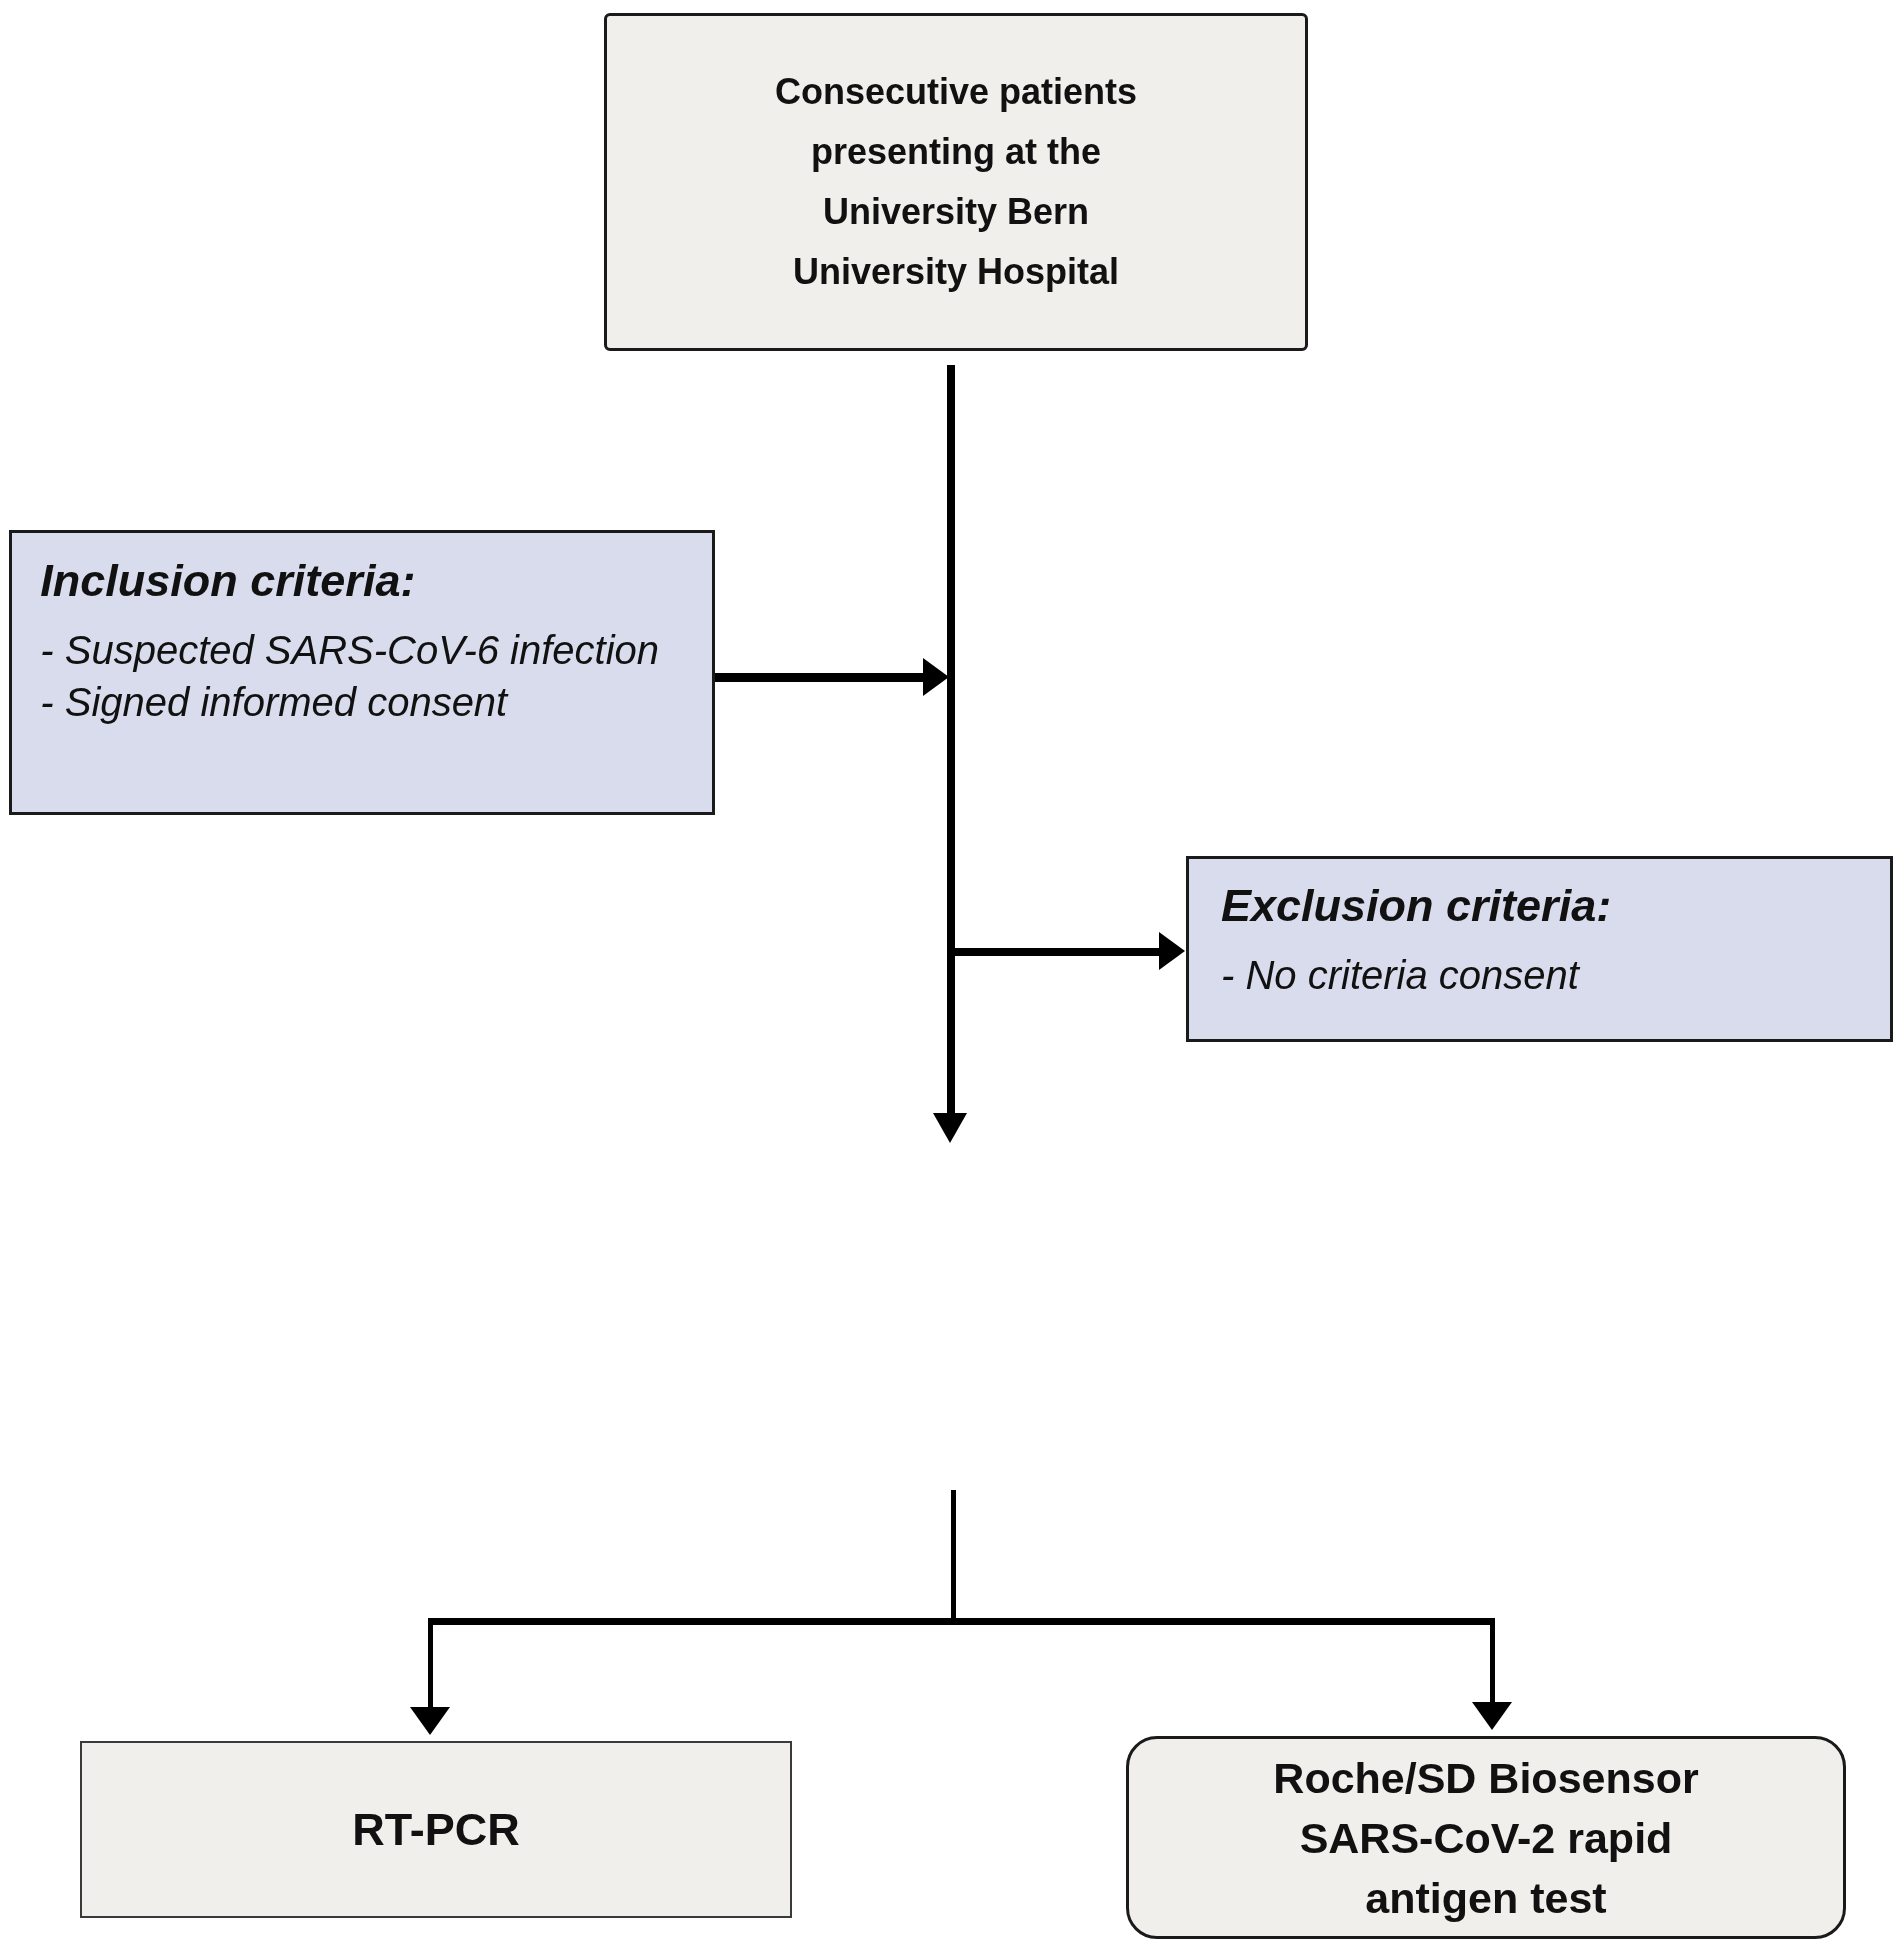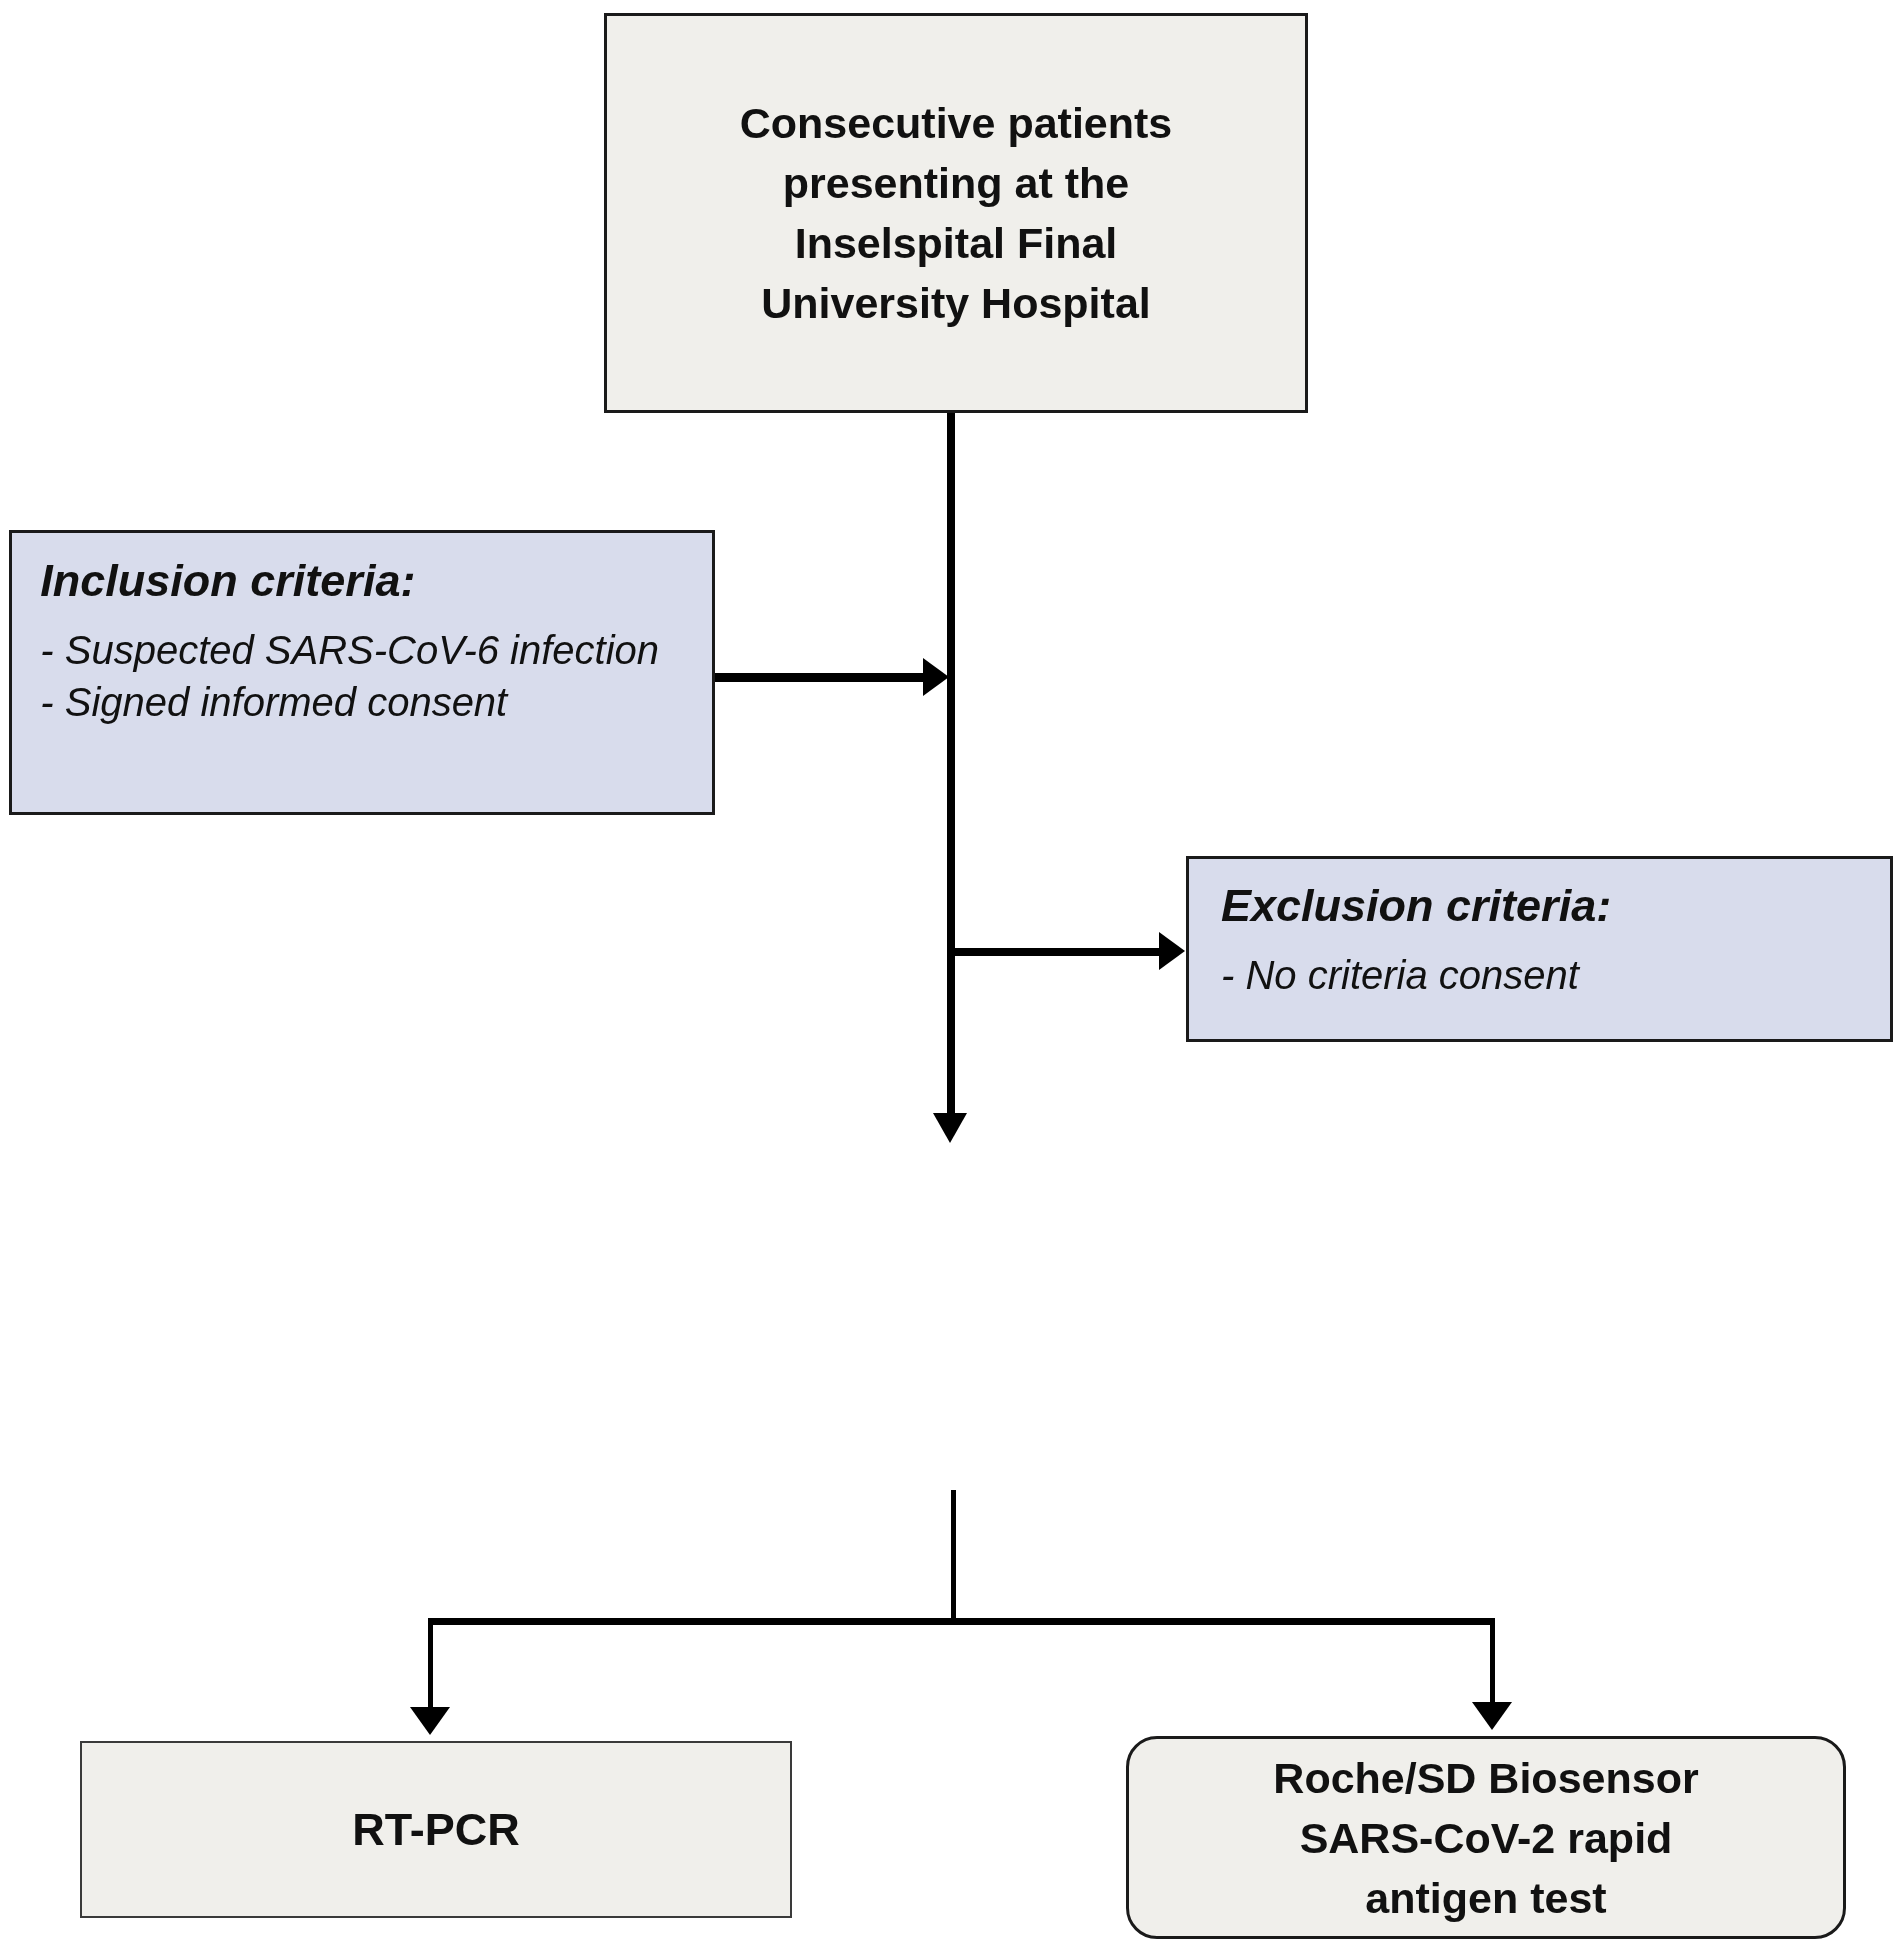--- a/index.html
+++ b/index.html
@@ -25,21 +25,21 @@
   }
   .fill-gray{background:var(--gray_fill);}
   .fill-blue{background:var(--blue_fill);font-style:italic;}
   .center-col{
     display:flex;flex-direction:column;
     align-items:center;justify-content:center;
     text-align:center;
   }
   .bold{font-weight:700;}
   
-  #box-recruitment{left:604px;top:13px;width:704px;height:400px;font-size:43px;line-height:60px;}
+  #box-recruitment{left:604px;top:13px;width:704px;height:338px;font-size:36px;line-height:60px;border-radius:6px;}
   
   #box-inclusion{left:9.3px;top:530px;width:706px;height:285px;padding:22.4px 9.3px 0 28px;}
   
   #box-exclusion{left:1186px;top:856px;width:707px;height:186px;padding:20.5px 9.3px 0 32px;}
   
   #box-cohort{left:598px;top:1145px;width:712px;height:345px;padding:24px 9.3px 0 32px;}
   
   #box-rtpcr{left:80px;top:1741px;width:712px;height:177px;border:2.8px solid #3a3a3a;font-size:45px;}
   
   #box-antigen{left:1126px;top:1736px;width:720px;height:203px;font-size:43px;line-height:60px;border-radius:31px;}
@@ -89,21 +89,21 @@
   <div class="vline" id="line-cohort-drop"></div>
   <div class="hline" id="line-branch-h"></div>
   <div class="vline" id="line-left-drop"></div>
   <div id="arrow-left-head"></div>
   <div class="vline" id="line-right-drop"></div>
   <div id="arrow-right-head"></div>
 
   <div class="box fill-gray center-col bold" id="box-recruitment">
     <div>Consecutive patients</div>
     <div>presenting at the</div>
-    <div>Inselspital Final</div>
+    <div>University Bern</div>
     <div>University Hospital</div>
   </div>
 
   <div class="box fill-blue" id="box-inclusion">
     <div class="box-title">Inclusion criteria:</div>
     <div class="box-item">- Suspected SARS-CoV-6 infection</div>
     <div class="box-item">- Signed informed consent</div>
   </div>
 
   <div class="box fill-blue" id="box-exclusion">

